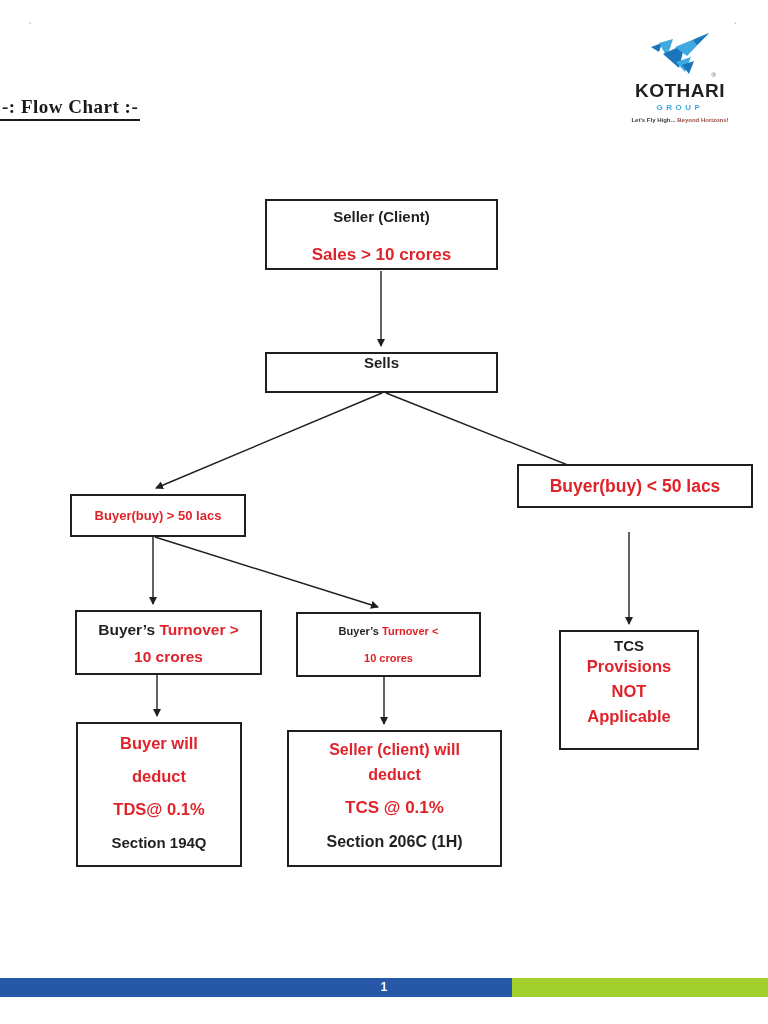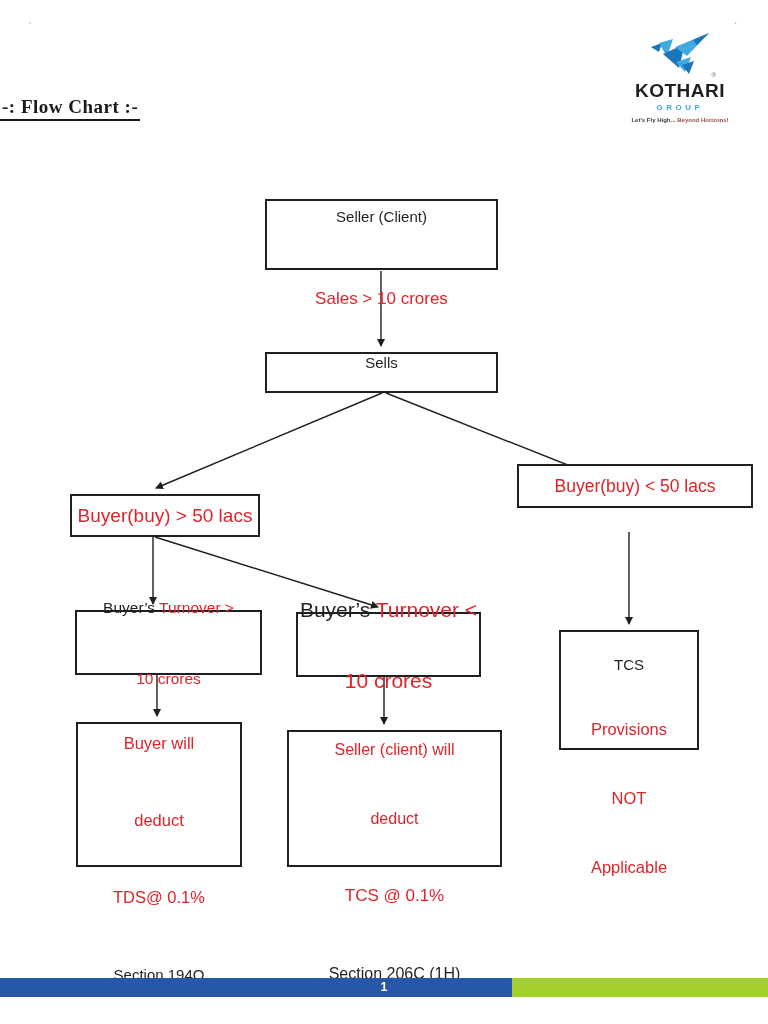--- a/index.html
+++ b/index.html
@@ -19,36 +19,36 @@
   .logo{position:absolute;top:28px;right:38px;width:100px;text-align:center;}
   .logo .bird{display:block;margin:4px auto 0 auto;}
   .logo .reg{position:absolute;top:44px;right:14px;font-size:6px;color:#555;}
   .logo .name{font-size:19px;font-weight:bold;color:#231f20;letter-spacing:.5px;line-height:20px;margin-top:5px;}
   .logo .sub{font-size:8px;font-weight:bold;color:#3fa9e0;letter-spacing:3.5px;line-height:9px;margin-top:2px;}
   .logo .tagline{font-size:6px;font-weight:bold;line-height:7px;margin-top:5px;white-space:nowrap;}
   .logo .tg1{color:#3c3c3c;} .logo .tg2{color:#9b4a45;}
 
   
   .node{position:absolute;border:2px solid #1f1f1f;background:#fff;text-align:center;
-        font-weight:normal;color:#231f20;box-sizing:border-box;
-        display:flex;flex-direction:column;align-items:center;gap:44px;}
+        font-weight:bold;color:#231f20;box-sizing:border-box;
+        display:flex;flex-direction:column;align-items:center;}
   .red{color:#e0232a;}
 
   #node-seller{left:265px;top:199px;width:233px;height:71px;padding-top:7px;font-size:15px;}
   #node-seller .l2{font-size:17px;margin-top:20px;}
 
   #node-sells{left:265px;top:352px;width:233px;height:41px;justify-content:flex-start;font-size:15px;}
 
-  #node-buyer-gt{left:70px;top:494px;width:190px;height:43px;justify-content:center;font-size:19px;}
+  #node-buyer-gt{left:70px;top:494px;width:176px;height:43px;justify-content:center;font-size:13px;}
   #node-buyer-lt{left:517px;top:464px;width:236px;height:44px;justify-content:center;font-size:17.5px;}
 
   #node-turnover-gt{left:75px;top:610px;width:187px;height:65px;justify-content:center;font-size:15.5px;line-height:27px;}
-  #node-turnover-lt{left:296px;top:612px;width:185px;height:65px;justify-content:center;font-size:21px;line-height:27px;}
+  #node-turnover-lt{left:296px;top:612px;width:185px;height:65px;justify-content:center;font-size:11px;line-height:27px;}
 
-  #node-tcs-na{left:559px;top:630px;width:140px;height:120px;padding-top:24px;}
+  #node-tcs-na{left:559px;top:630px;width:140px;height:120px;padding-top:5px;}
   #node-tcs-na .t{font-size:15px;line-height:17px;}
   #node-tcs-na .r{font-size:16.5px;line-height:25px;}
   #node-tcs-na .r:first-of-type{margin-top:7px;}
 
   #node-tds{left:76px;top:722px;width:166px;height:145px;padding-top:3px;}
   #node-tds .r{font-size:16.5px;line-height:33px;}
   #node-tds .f{font-size:15px;line-height:30px;margin-top:2px;}
 
   #node-charge{left:287px;top:730px;width:215px;height:137px;padding-top:5px;}
   #node-charge .r1{font-size:16px;line-height:25px;}

